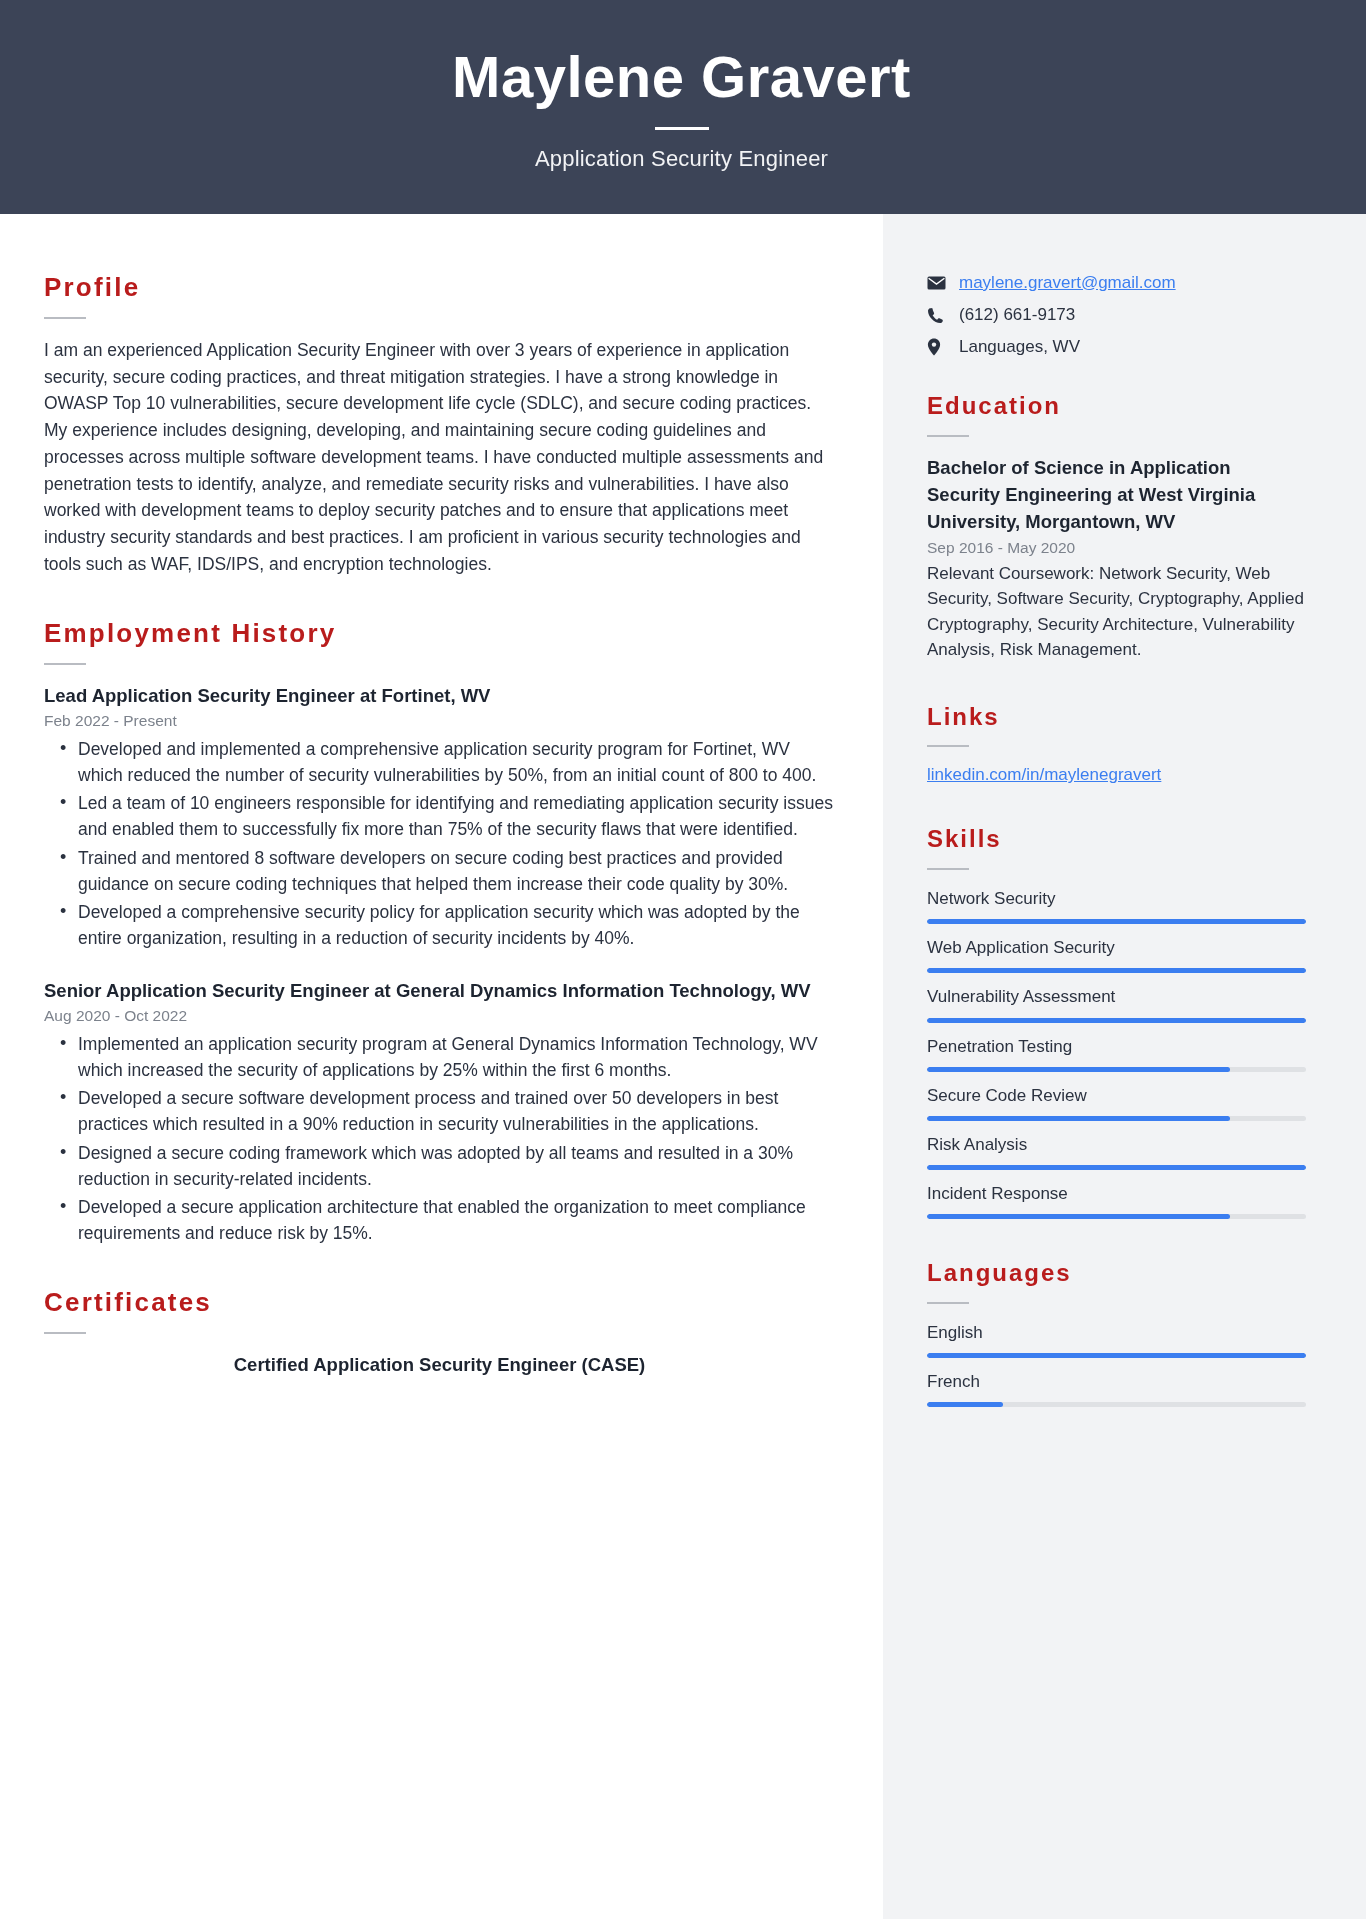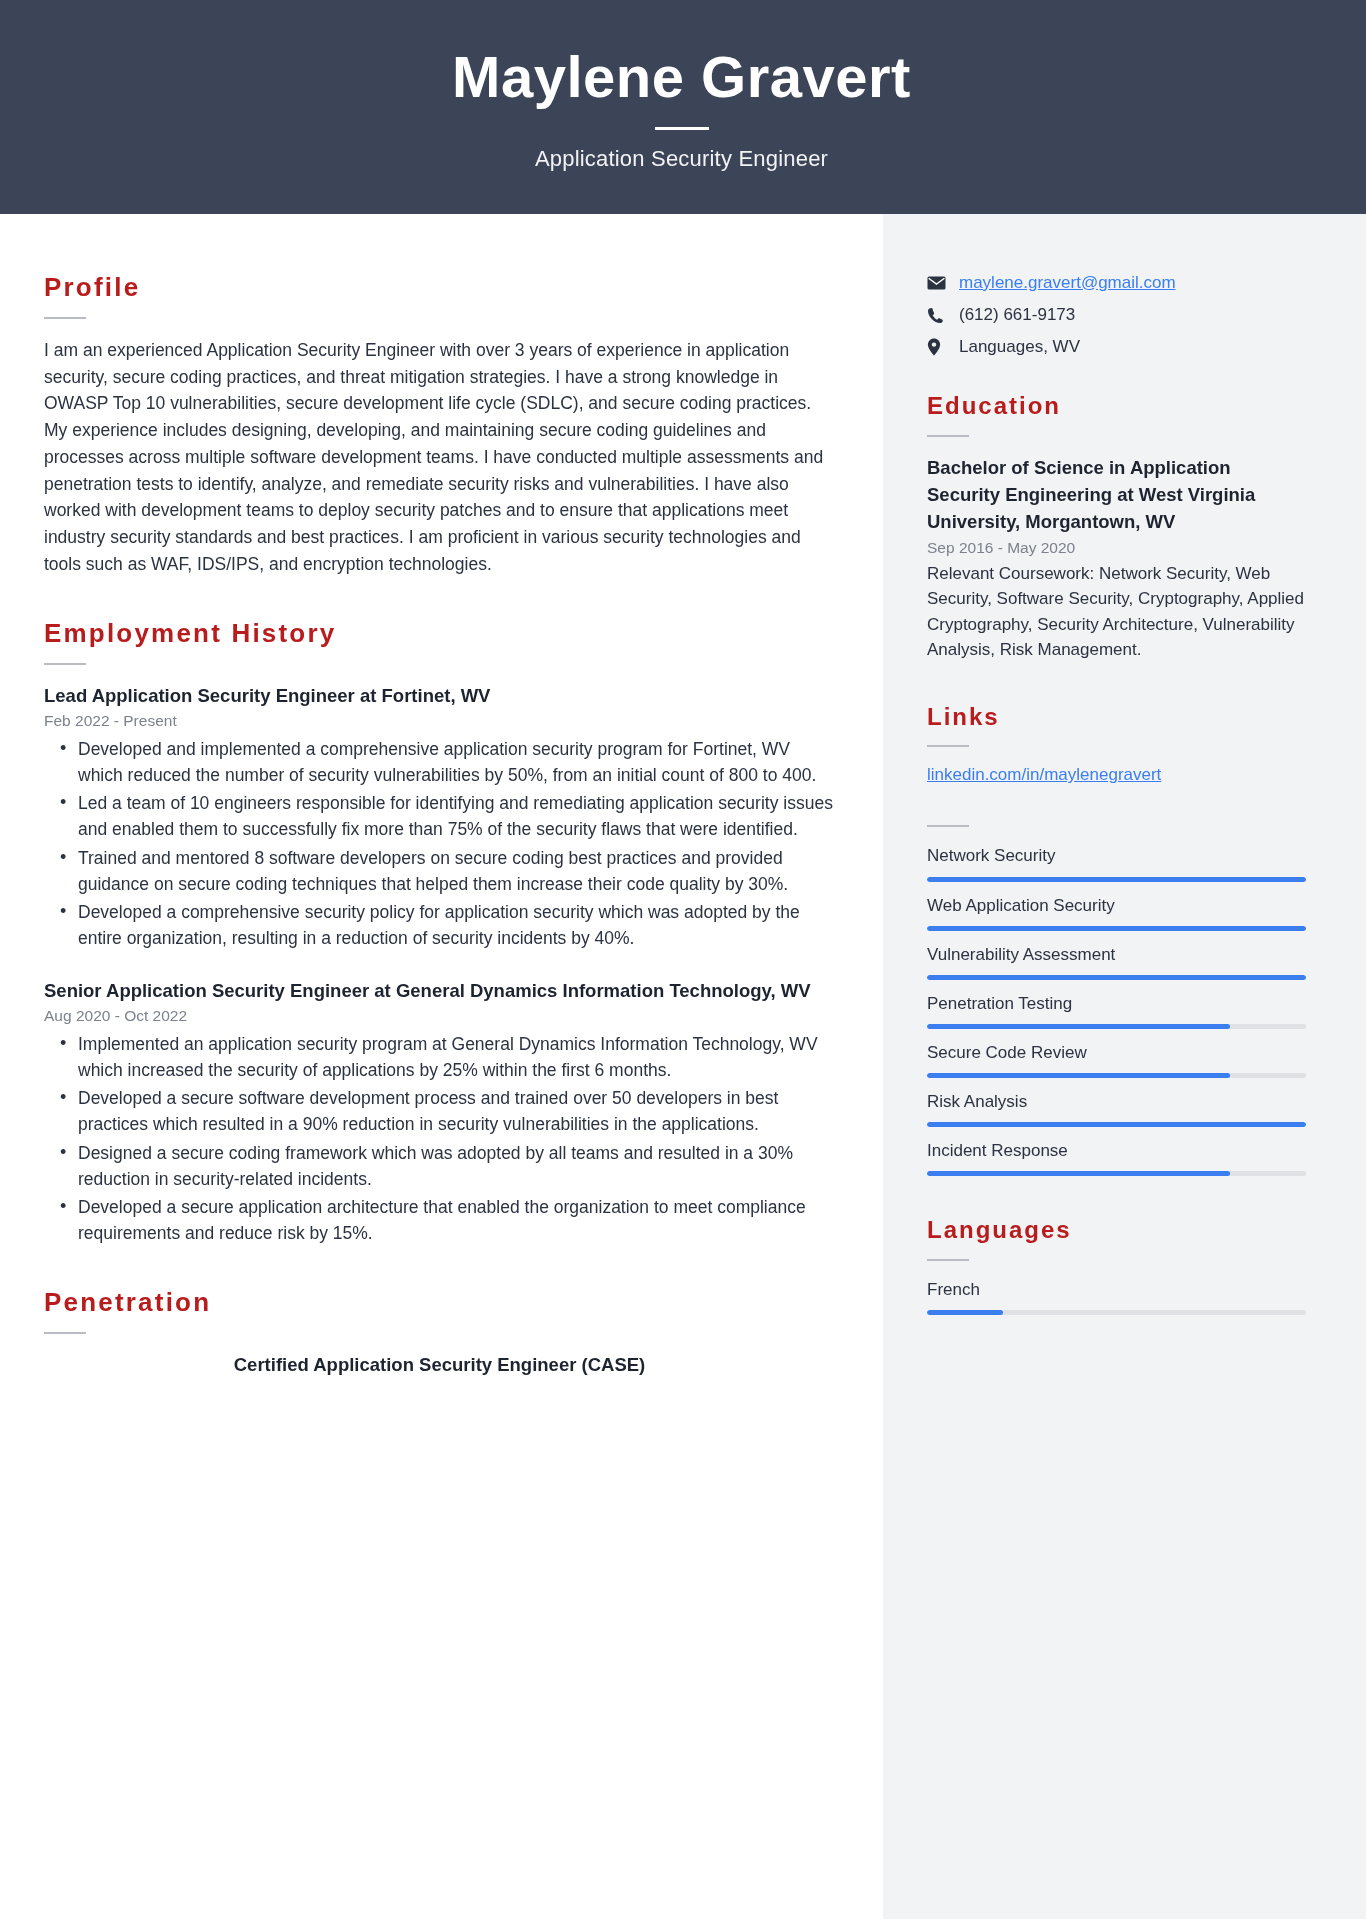--- a/index.html
+++ b/index.html
@@ -254,21 +254,21 @@
           <ul class="job-bullets">
             <li>Implemented an application security program at General Dynamics Information Technology, WV which increased the security of applications by 25% within the first 6 months.</li>
             <li>Developed a secure software development process and trained over 50 developers in best practices which resulted in a 90% reduction in security vulnerabilities in the applications.</li>
             <li>Designed a secure coding framework which was adopted by all teams and resulted in a 30% reduction in security-related incidents.</li>
             <li>Developed a secure application architecture that enabled the organization to meet compliance requirements and reduce risk by 15%.</li>
           </ul>
         </div>
       </div>
 
       <div class="sec-block">
-        <div class="sec-h">Penetration</div>
+        <div class="sec-h">Certificates</div>
         <div class="sec-rule"></div>
         <div class="cert-title">Certified Application Security Engineer (CASE)</div>
       </div>
 
     </div>
 
     <div class="side-col">
 
       <div class="contact-list">
 
@@ -313,20 +313,21 @@
 
       <div class="sec-block">
         <div class="sec-h small">Links</div>
         <div class="sec-rule"></div>
         <div>
           <span class="side-link">linkedin.com/in/maylenegravert</span>
         </div>
       </div>
 
       <div class="sec-block">
+        <div class="sec-h small">Skills</div>
         <div class="sec-rule"></div>
 
         <div class="bar-item">
           <div class="bar-label">Network Security</div>
           <div class="bar-track">
             <div class="bar-fill" style="width: 100%;"></div>
           </div>
         </div>
         <div class="bar-item">
           <div class="bar-label">Web Application Security</div>
@@ -363,20 +364,26 @@
           <div class="bar-track">
             <div class="bar-fill" style="width: 80%;"></div>
           </div>
         </div>
       </div>
 
       <div class="sec-block">
         <div class="sec-h small">Languages</div>
         <div class="sec-rule"></div>
 
+        <div class="bar-item">
+          <div class="bar-label">English</div>
+          <div class="bar-track">
+            <div class="bar-fill" style="width: 100%;"></div>
+          </div>
+        </div>
         <div class="bar-item">
           <div class="bar-label">French</div>
           <div class="bar-track">
             <div class="bar-fill" style="width: 20%;"></div>
           </div>
         </div>
       </div>
 
     </div>
   </div>

